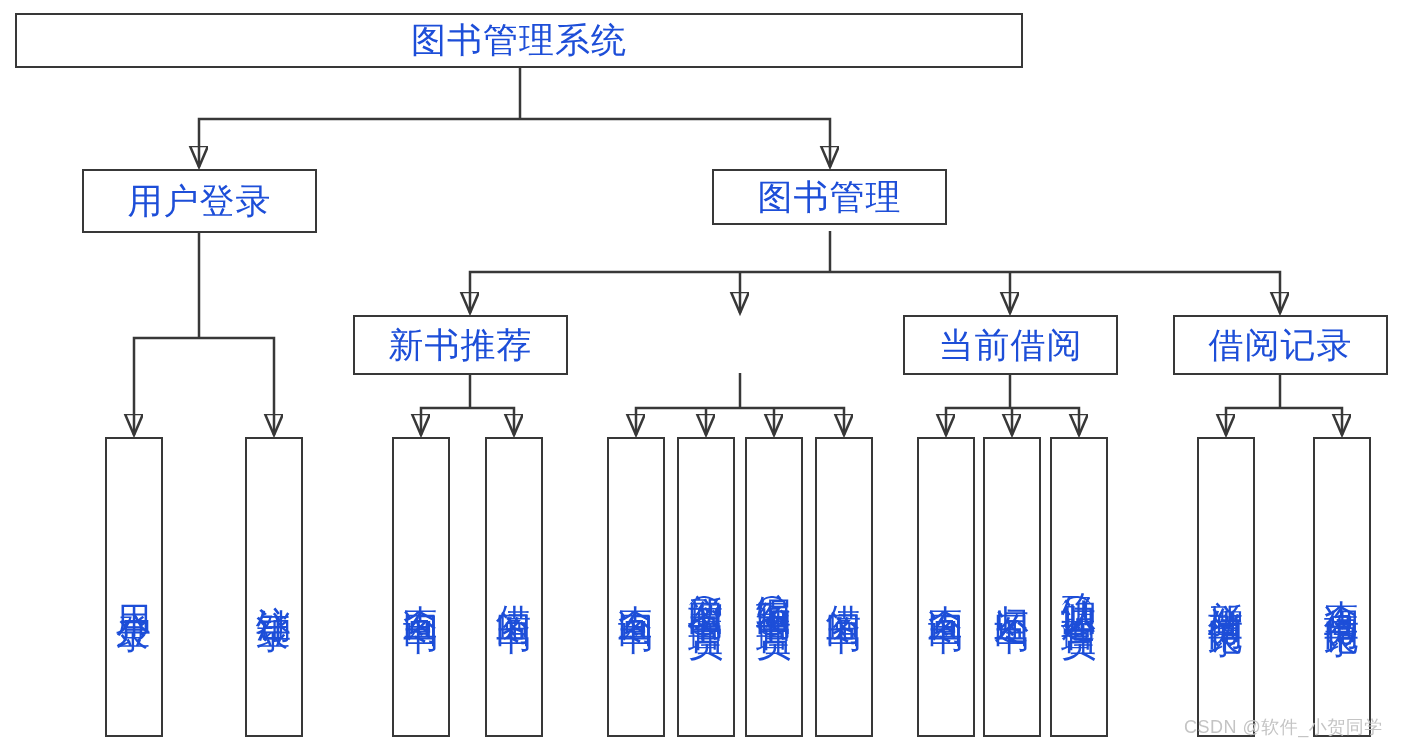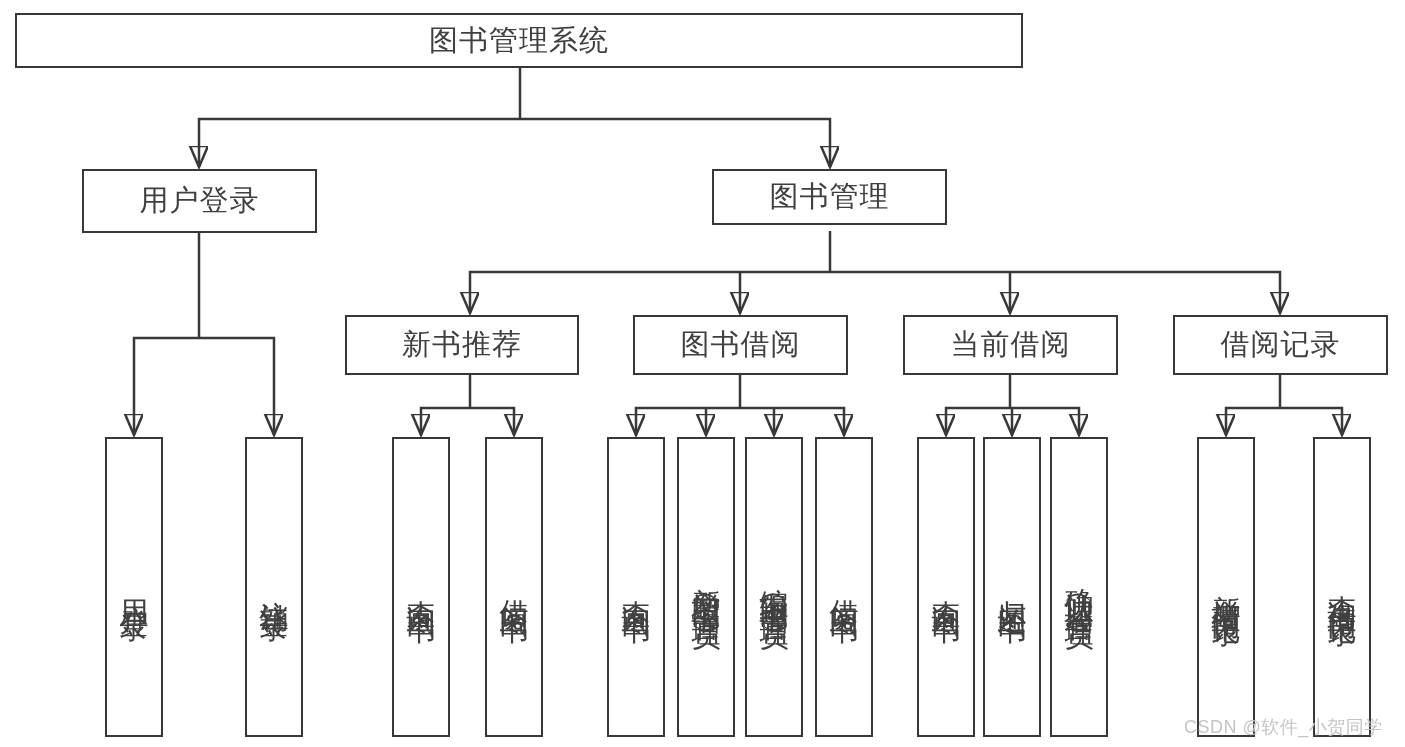--- a/index.html
+++ b/index.html
@@ -19,26 +19,26 @@
   .wires path {
     stroke: #383838;
     stroke-width: 2.5;
     fill: none;
   }
   .node {
     position: absolute;
     box-sizing: border-box;
     background: #ffffff;
     border: 2.5px solid #383838;
-    color: #404040;
+    color: #1d4ed8;
     display: flex;
     align-items: center;
     justify-content: center;
     z-index: 1;
-    font-size: 29px;
+    font-size: 35px;
   }
   .node.h .lbl {
     white-space: nowrap;
     letter-spacing: 1px;
   }
   .node.v .lbl {
     writing-mode: vertical-rl;
     text-orientation: mixed;
     letter-spacing: 5px;
     line-height: 1;
@@ -104,25 +104,22 @@
     <span class="lbl">图书管理</span>
   </div>
 
   <div class="node v" style="left:105px;top:437px;width:58px;height:300px">
     <span class="lbl">用户登录</span>
   </div>
   <div class="node v" style="left:245px;top:437px;width:58px;height:300px">
     <span class="lbl">注销登录</span>
   </div>
 
-  <div class="node h" style="left:345px;top:315px;width:234px;height:60px">
+  <div class="node h" style="left:353px;top:315px;width:215px;height:60px">
     <span class="lbl">新书推荐</span>
-  </div>
-  <div class="node h" style="left:633px;top:315px;width:215px;height:60px">
-    <span class="lbl">图书借阅</span>
   </div>
   <div class="node h" style="left:1173px;top:315px;width:215px;height:60px">
     <span class="lbl">借阅记录</span>
   </div>
   <div class="node h" style="left:903px;top:315px;width:215px;height:60px">
     <span class="lbl">当前借阅</span>
   </div>
 
   <div class="node v" style="left:392px;top:437px;width:58px;height:300px">
     <span class="lbl">查询图书</span>

